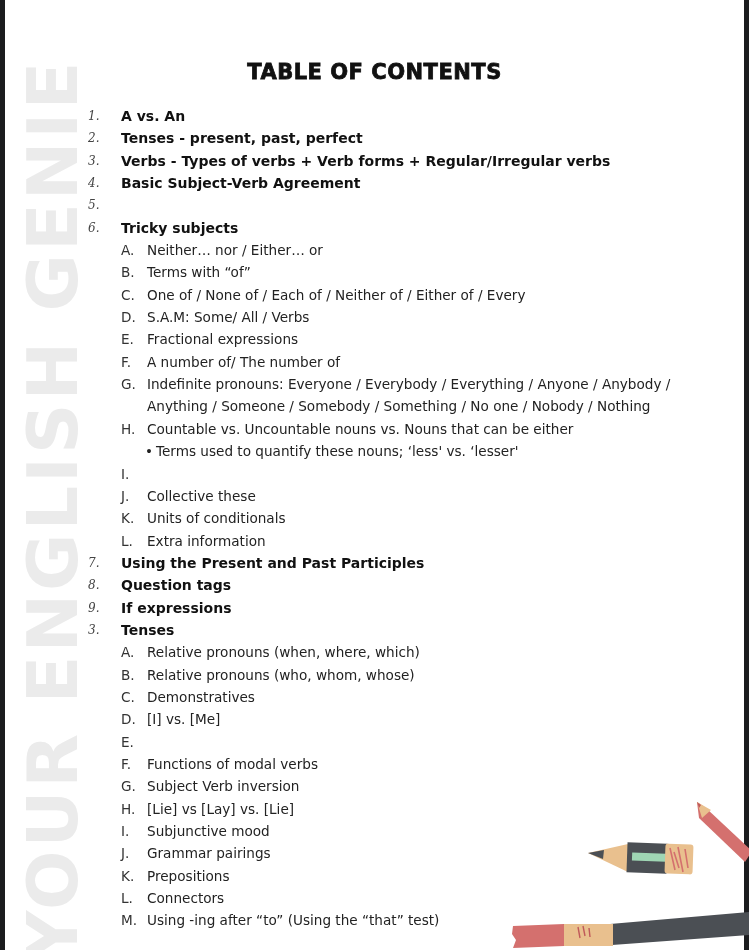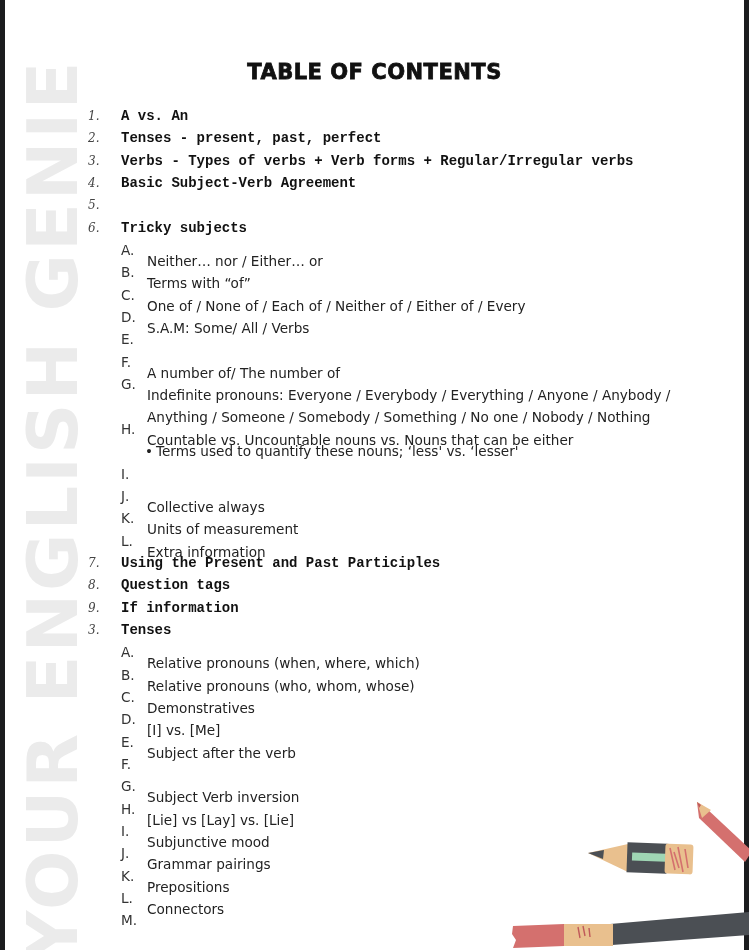--- a/index.html
+++ b/index.html
@@ -35,23 +35,23 @@
   .toc { position: absolute; left: 0; top: 105px; width: 749px; }
   .row {
     position: relative; height: 22.35px; line-height: 22.35px;
     font-size: 14.2px; color: #222; white-space: nowrap;
   }
   .num {
     position: absolute; left: 88px;
     font-family: "DejaVu Serif", serif; font-style: italic;
     font-size: 12px; color: #444;
   }
-  .main-label { position: absolute; left: 121px; font-weight: bold; color: #111; font-size: 14px; font-family: Liberation Mono, monospace; }
+  .main-label { position: absolute; left: 121px; font-weight: bold; color: #111; font-size: 14px; }
   .sub-letter { position: absolute; left: 121px; color: #333; font-size: 13.6px; }
-  .sub-label { position: absolute; left: 147px; color: #222; font-size: 13.6px; margin-top: 11px; }
+  .sub-label { position: absolute; left: 147px; color: #222; font-size: 13.6px; }
   .bullet { position: absolute; left: 145px; color: #222; font-size: 13.6px; }
   .bullet-label { position: absolute; left: 156px; color: #222; font-size: 13.6px; text-align: center; }
   .deco { position: absolute; left: 0; top: 0; }
 </style>
 </head>
 <body>
 
 <div class="edge-left"></div>
 <div class="edge-right"></div>
 
@@ -94,20 +94,21 @@
     <div class="row">
       <span class="sub-letter">C.</span>
       <span class="sub-label">One of / None of / Each of / Neither of / Either of / Every</span>
     </div>
     <div class="row">
       <span class="sub-letter">D.</span>
       <span class="sub-label">S.A.M: Some/ All / Verbs</span>
     </div>
     <div class="row">
       <span class="sub-letter">E.</span>
+      <span class="sub-label">Fractional expressions</span>
     </div>
     <div class="row">
       <span class="sub-letter">F.</span>
       <span class="sub-label">A number of/ The number of</span>
     </div>
     <div class="row">
       <span class="sub-letter">G.</span>
       <span class="sub-label">Indefinite pronouns: Everyone / Everybody / Everything / Anyone / Anybody /</span>
     </div>
     <div class="row">
@@ -119,41 +120,41 @@
     </div>
     <div class="row">
       <span class="bullet">•</span>
       <span class="bullet-label">Terms used to quantify these nouns; ‘less' vs. ‘lesser'</span>
     </div>
     <div class="row">
       <span class="sub-letter">I.</span>
     </div>
     <div class="row">
       <span class="sub-letter">J.</span>
-      <span class="sub-label">Collective always</span>
+      <span class="sub-label">Collective these</span>
     </div>
     <div class="row">
       <span class="sub-letter">K.</span>
-      <span class="sub-label">Units of measurement</span>
+      <span class="sub-label">Units of conditionals</span>
     </div>
     <div class="row">
       <span class="sub-letter">L.</span>
       <span class="sub-label">Extra information</span>
     </div>
     <div class="row">
       <span class="num">7.</span>
       <span class="main-label">Using the Present and Past Participles</span>
     </div>
     <div class="row">
       <span class="num">8.</span>
       <span class="main-label">Question tags</span>
     </div>
     <div class="row">
       <span class="num">9.</span>
-      <span class="main-label">If information</span>
+      <span class="main-label">If expressions</span>
     </div>
     <div class="row">
       <span class="num">3.</span>
       <span class="main-label">Tenses</span>
     </div>
     <div class="row">
       <span class="sub-letter">A.</span>
       <span class="sub-label">Relative pronouns (when, where, which)</span>
     </div>
     <div class="row">
@@ -163,24 +164,24 @@
     <div class="row">
       <span class="sub-letter">C.</span>
       <span class="sub-label">Demonstratives</span>
     </div>
     <div class="row">
       <span class="sub-letter">D.</span>
       <span class="sub-label">[I] vs. [Me]</span>
     </div>
     <div class="row">
       <span class="sub-letter">E.</span>
-      <span class="sub-label">Subject after the verb</span>
     </div>
     <div class="row">
       <span class="sub-letter">F.</span>
+      <span class="sub-label">Functions of modal verbs</span>
     </div>
     <div class="row">
       <span class="sub-letter">G.</span>
       <span class="sub-label">Subject Verb inversion</span>
     </div>
     <div class="row">
       <span class="sub-letter">H.</span>
       <span class="sub-label">[Lie] vs [Lay] vs. [Lie]</span>
     </div>
     <div class="row">
@@ -194,20 +195,21 @@
     <div class="row">
       <span class="sub-letter">K.</span>
       <span class="sub-label">Prepositions</span>
     </div>
     <div class="row">
       <span class="sub-letter">L.</span>
       <span class="sub-label">Connectors</span>
     </div>
     <div class="row">
       <span class="sub-letter">M.</span>
+      <span class="sub-label">Using -ing after “to” (Using the “that” test)</span>
     </div>
   </div>
 
 <svg class="deco" width="749" height="950">
 
   <g>
     <polygon points="697,802 706,808 752,851 745,862 699,818" fill="#d4706e"></polygon>
     <polygon points="697,802 711,810 702,818" fill="#e9c08e"></polygon>
     <polygon points="697,802 701,805 699,808" fill="#c0595a"></polygon>
   </g>

